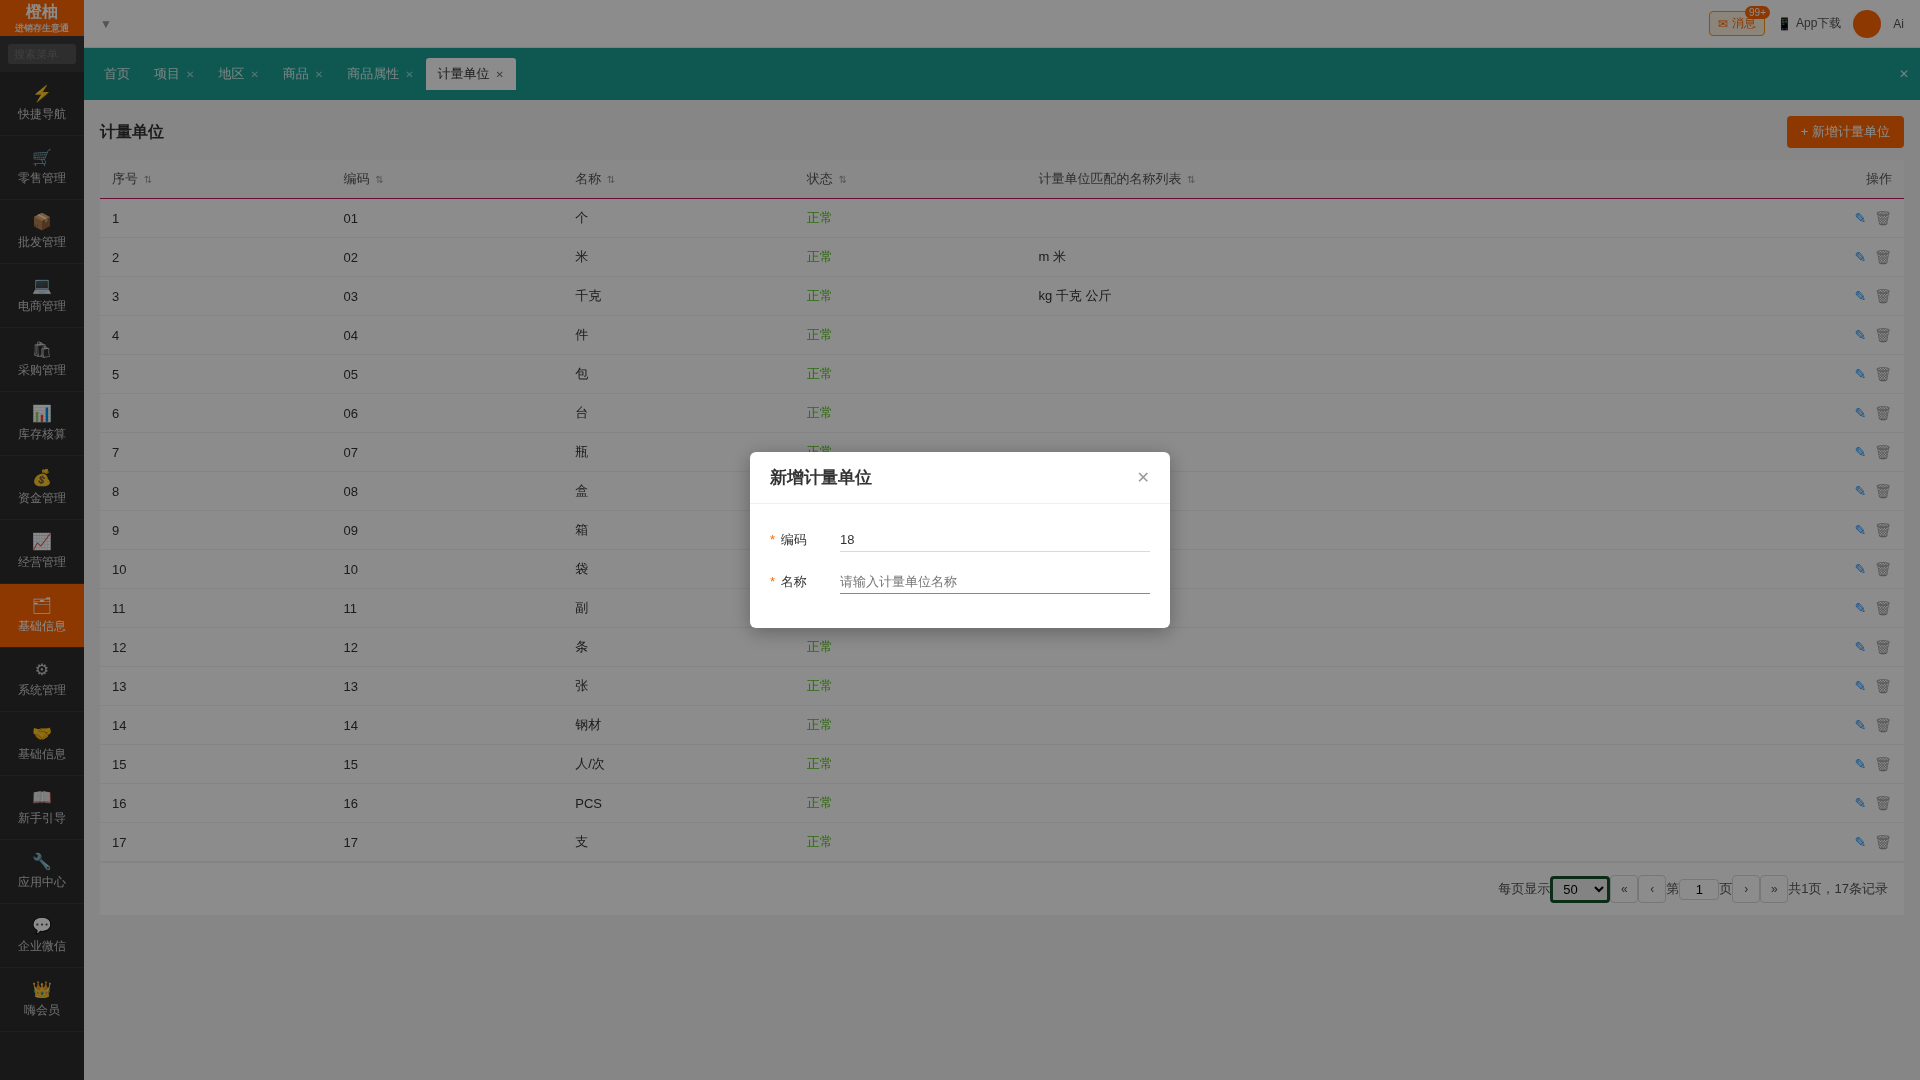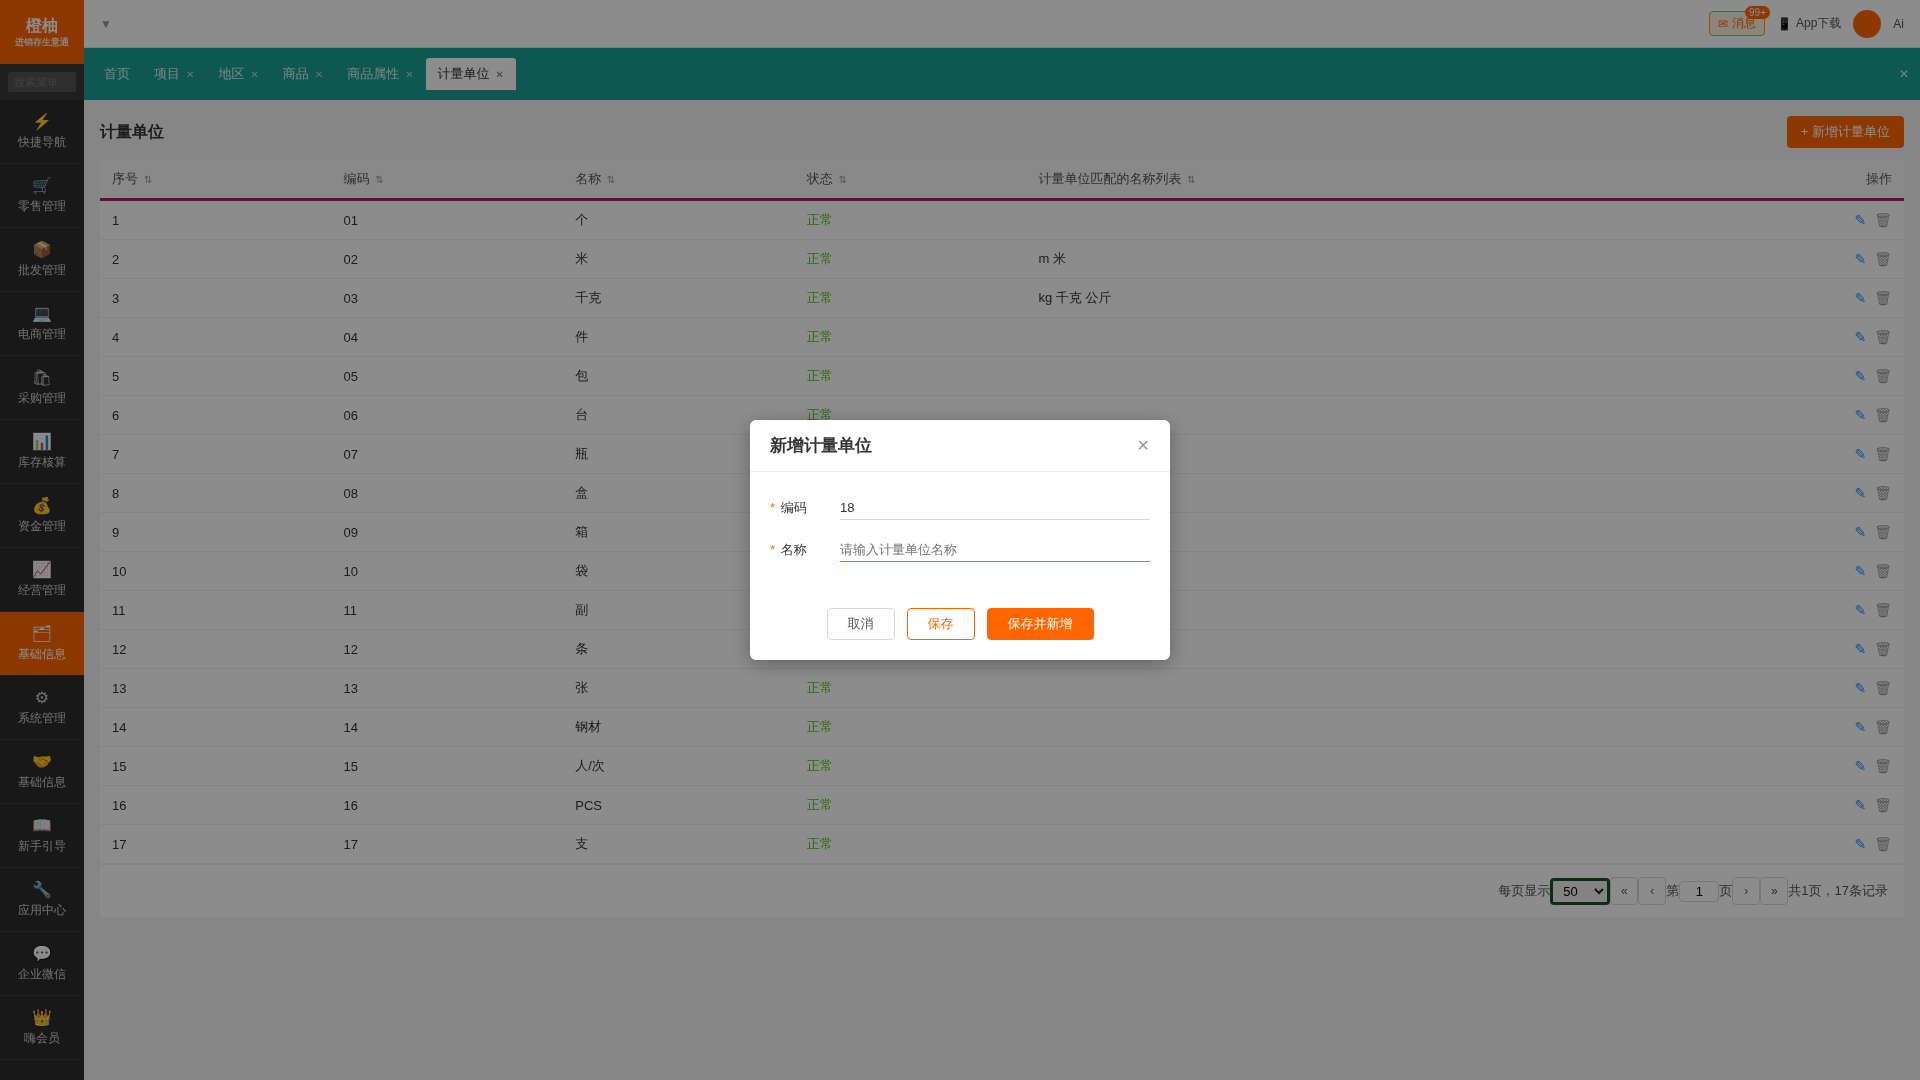--- a/index.html
+++ b/index.html
@@ -9,21 +9,21 @@
     .sidebar {
       width: 84px;
       background: #2d2d2d;
       height: 1080px;
       display: flex;
       flex-direction: column;
       flex-shrink: 0;
     }
     .sidebar-logo {
       background: #f60;
-      height: 64px;
+      height: 36px;
       display: flex;
       align-items: center;
       justify-content: center;
       color: #fff;
       font-size: 14px;
       font-weight: bold;
       padding: 0 8px;
     }
     .sidebar-logo-text { font-size: 11px; line-height: 1.3; text-align: center; }
     .sidebar-search {
@@ -184,21 +184,21 @@
       padding: 7px 14px;
       font-size: 13px;
       cursor: pointer;
     }
 
     
     .table-container { background: #fff; border-radius: 4px; overflow: hidden; }
     table { width: 100%; border-collapse: collapse; font-size: 13px; }
     table th {
       background: #fafafa;
-      border-bottom: 3px solid #be185d;
+      border-bottom: 1px solid #be185d;
       padding: 10px 12px;
       text-align: left;
       color: #555;
       font-weight: 500;
       white-space: nowrap;
     }
     table td {
       border-bottom: 1px solid #f0f0f0;
       padding: 10px 12px;
       color: #333;
@@ -770,19 +770,14 @@
         <input class="form-input" type="text" value="18" style="">
       </div>
       <div class="form-row">
         <div class="form-label">
           <span class="form-required">*</span>
           <span>名称</span>
         </div>
         <input class="form-input active-border" type="text" placeholder="请输入计量单位名称" style="">
       </div>
     </div>
-    <div class="modal-footer">
-      <button class="btn-cancel">取消</button>
-      <button class="btn-save">保存</button>
-      <button class="btn-save-new">保存并新增</button>
-    </div>
   </div>
 </div>
 
 </body></html>

